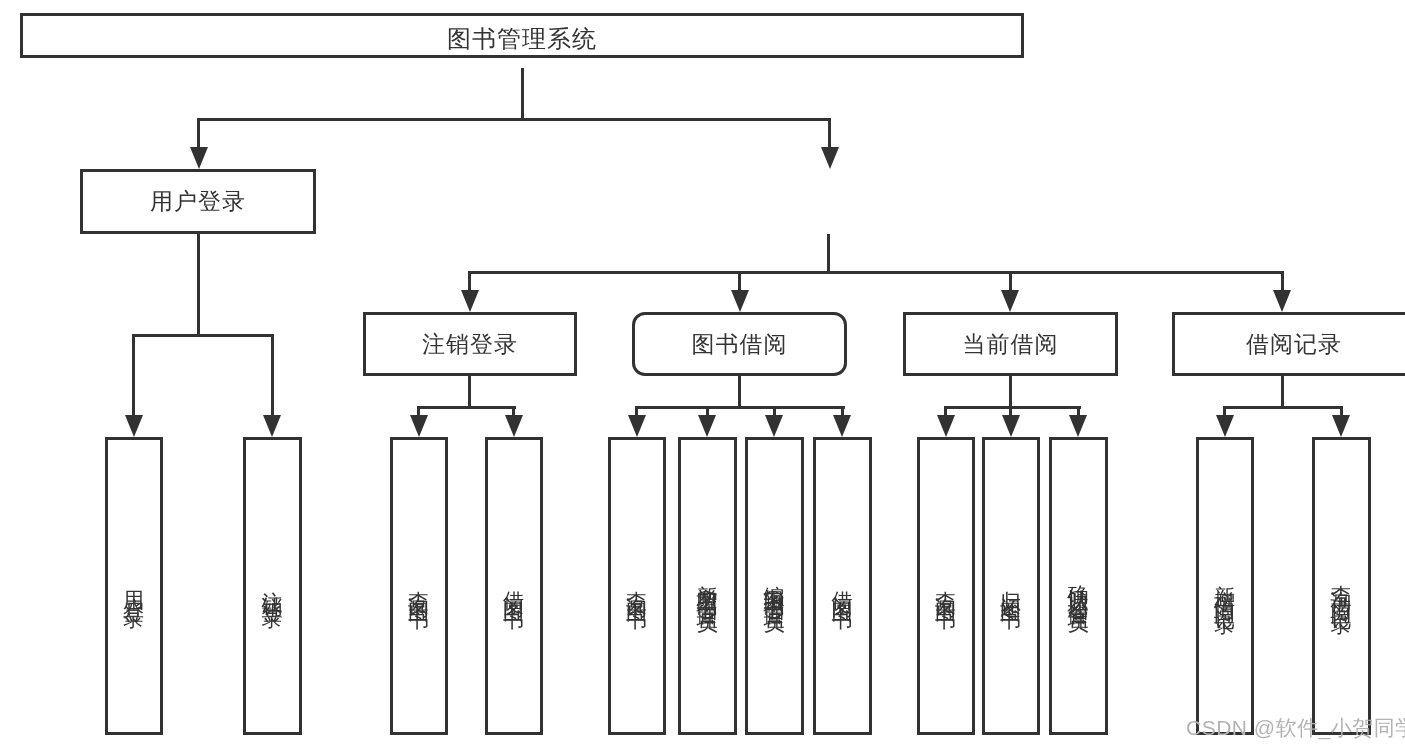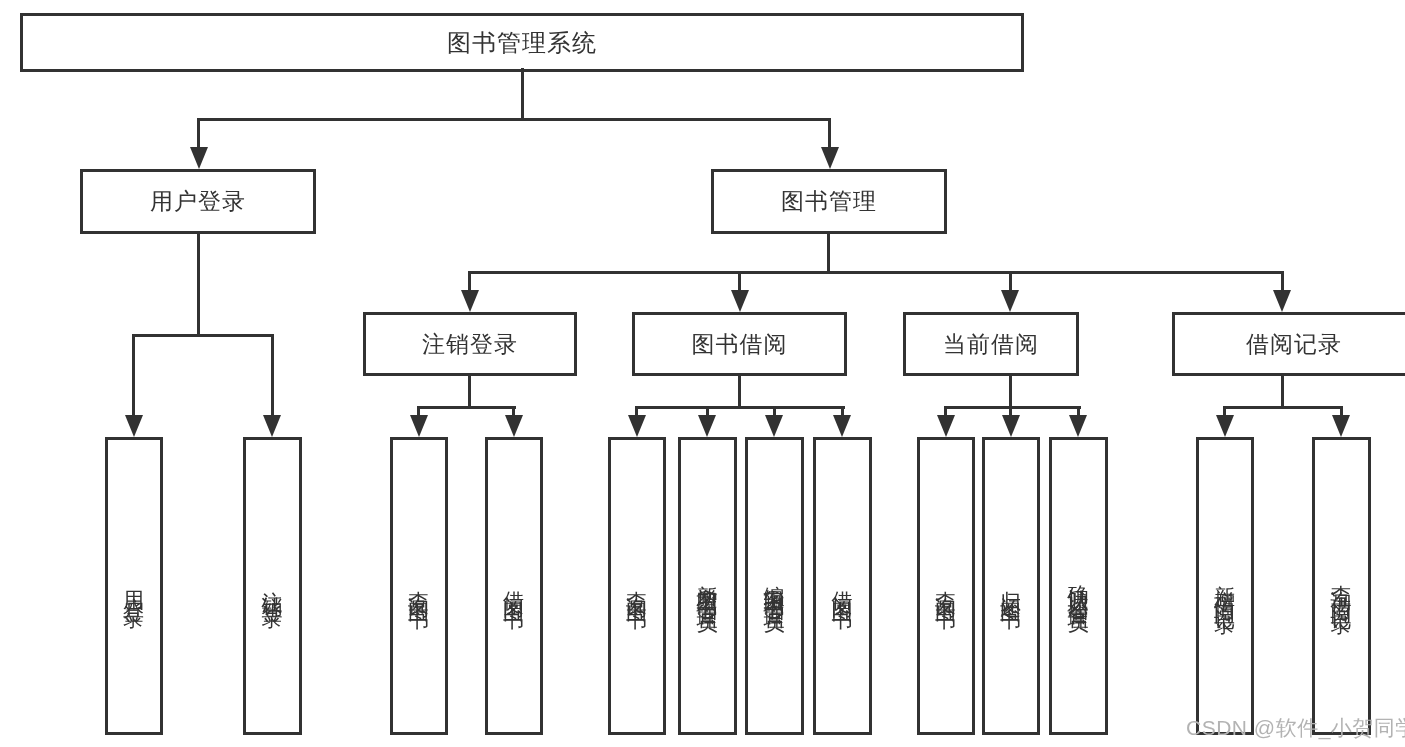--- a/index.html
+++ b/index.html
@@ -55,36 +55,33 @@
     font-size:21px;color:var(--wm);
     letter-spacing:0.5px;white-space:nowrap;
     z-index:5;
   }
 </style>
 </head>
 <body>
 
 <div id="canvas">
 
-  <div class="node root" style="left:20px;top:13px;width:1004px;height:59px;">
+  <div class="node root" style="left:20px;top:13px;width:1004px;height:45px;align-items:flex-end;">
     <span>图书管理系统</span>
   </div>
 
   <div class="v" style="left:521px;top:68px;height:51px;"></div>
   <div class="h" style="left:197px;top:118px;width:634px;"></div>
   <div class="v" style="left:197px;top:119px;height:28px;"></div>
   <div class="arr" style="left:190px;top:147px;"></div>
   <div class="v" style="left:828px;top:119px;height:28px;"></div>
   <div class="arr" style="left:821px;top:147px;"></div>
 
   <div class="node" style="left:80px;top:169px;width:236px;height:65px;">
     <span>用户登录</span>
-  </div>
-  <div class="node" style="left:711px;top:169px;width:236px;height:65px;">
-    <span>图书管理</span>
   </div>
 
   <div class="v" style="left:197px;top:234px;height:102px;"></div>
   <div class="h" style="left:132px;top:334px;width:142px;"></div>
   <div class="v" style="left:132px;top:337px;height:78px;"></div>
   <div class="arr" style="left:125px;top:415px;"></div>
   <div class="v" style="left:271px;top:337px;height:78px;"></div>
   <div class="arr" style="left:263px;top:415px;"></div>
 
   <div class="v" style="left:827px;top:234px;height:39px;"></div>
@@ -94,24 +91,24 @@
   <div class="v" style="left:738px;top:274px;height:16px;"></div>
   <div class="arr" style="left:731px;top:290px;"></div>
   <div class="v" style="left:1009px;top:274px;height:16px;"></div>
   <div class="arr" style="left:1001px;top:290px;"></div>
   <div class="v" style="left:1281px;top:274px;height:16px;"></div>
   <div class="arr" style="left:1273px;top:290px;"></div>
 
   <div class="node" style="left:363px;top:312px;width:214px;height:64px;">
     <span>注销登录</span>
   </div>
-  <div class="node" style="left:632px;top:312px;width:215px;height:64px;">
+  <div class="node" style="left:632px;top:312px;width:215px;height:64px;border-radius:13px;">
     <span>图书借阅</span>
   </div>
-  <div class="node" style="left:903px;top:312px;width:176px;height:64px;">
+  <div class="node" style="left:903px;top:312px;width:215px;height:64px;">
     <span>当前借阅</span>
   </div>
   <div class="node" style="left:1172px;top:312px;width:244px;height:64px;">
     <span>借阅记录</span>
   </div>
 
   <div class="v" style="left:468px;top:376px;height:32px;"></div>
   <div class="h" style="left:417px;top:406px;width:99px;"></div>
   <div class="v" style="left:417px;top:409px;height:6px;"></div>
   <div class="arr" style="left:410px;top:415px;"></div>

